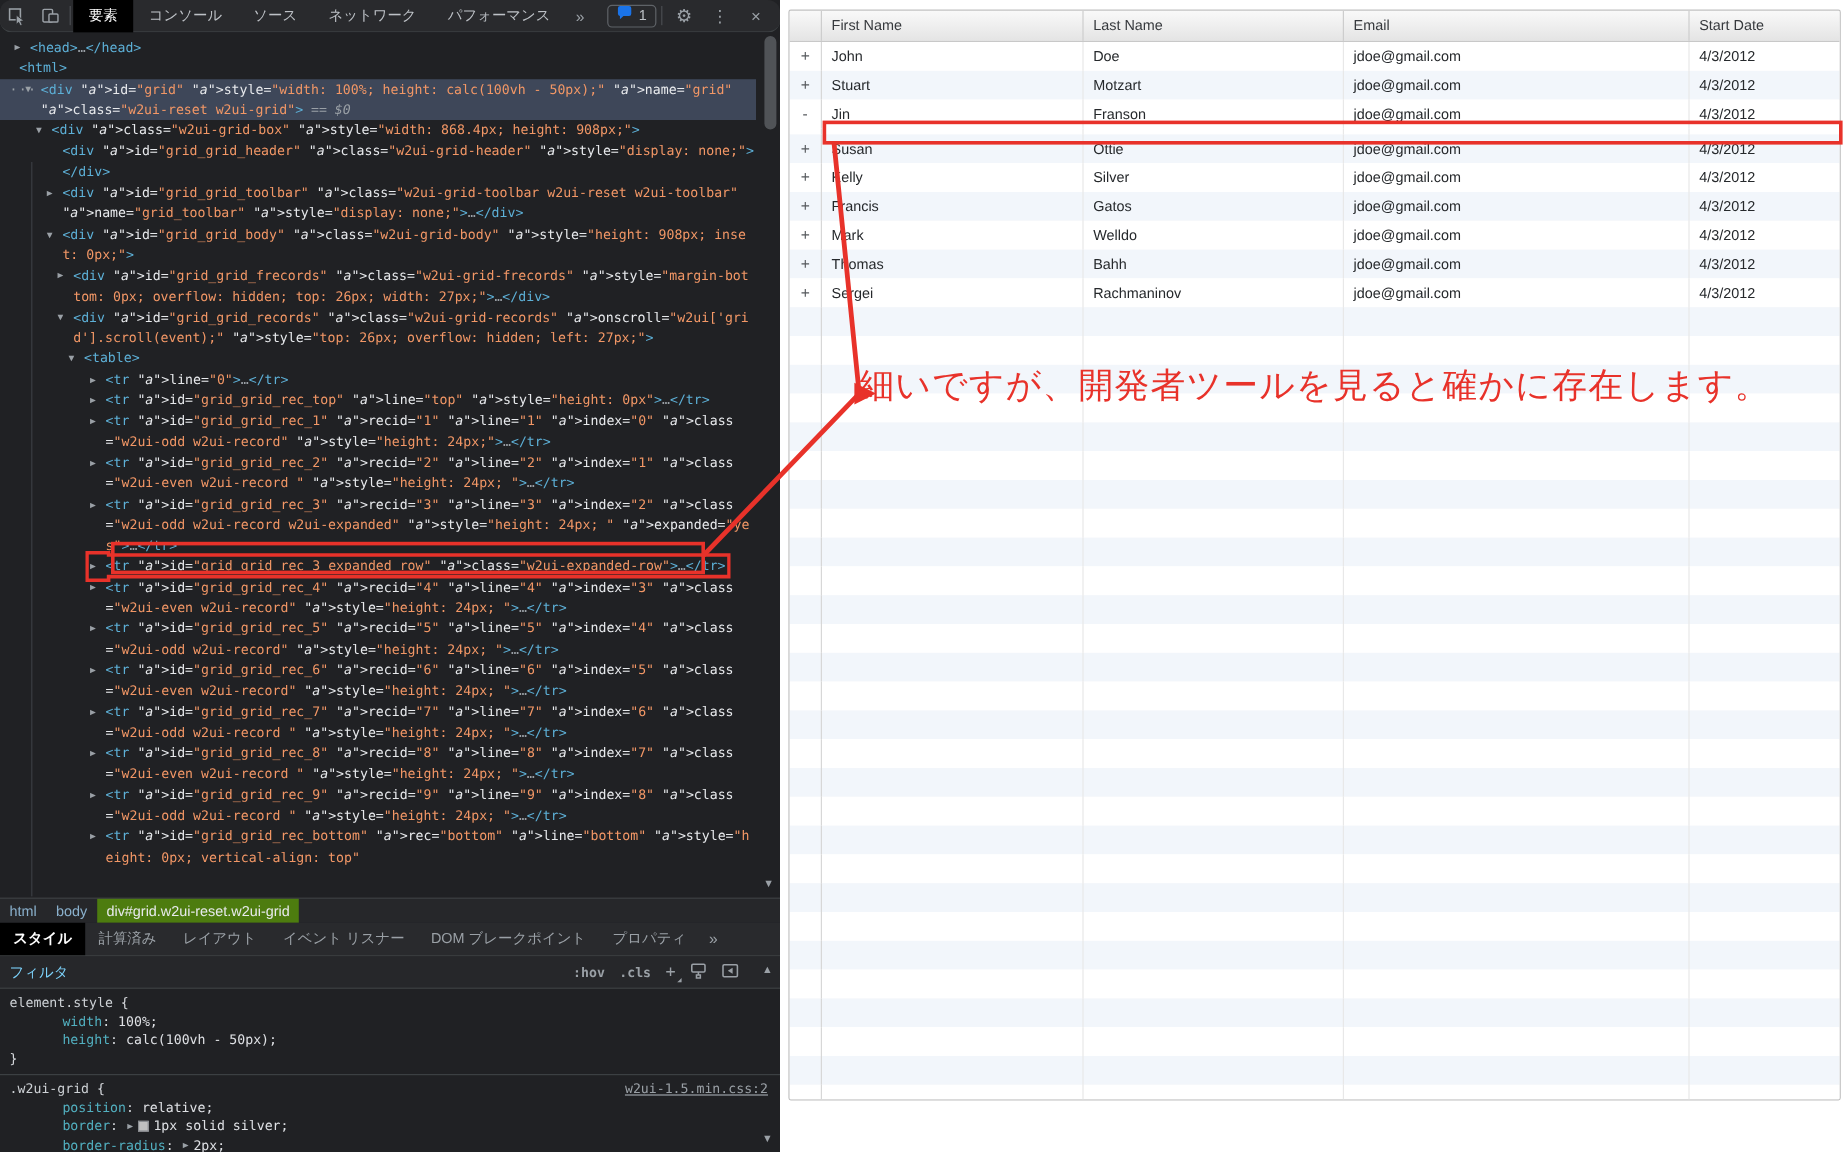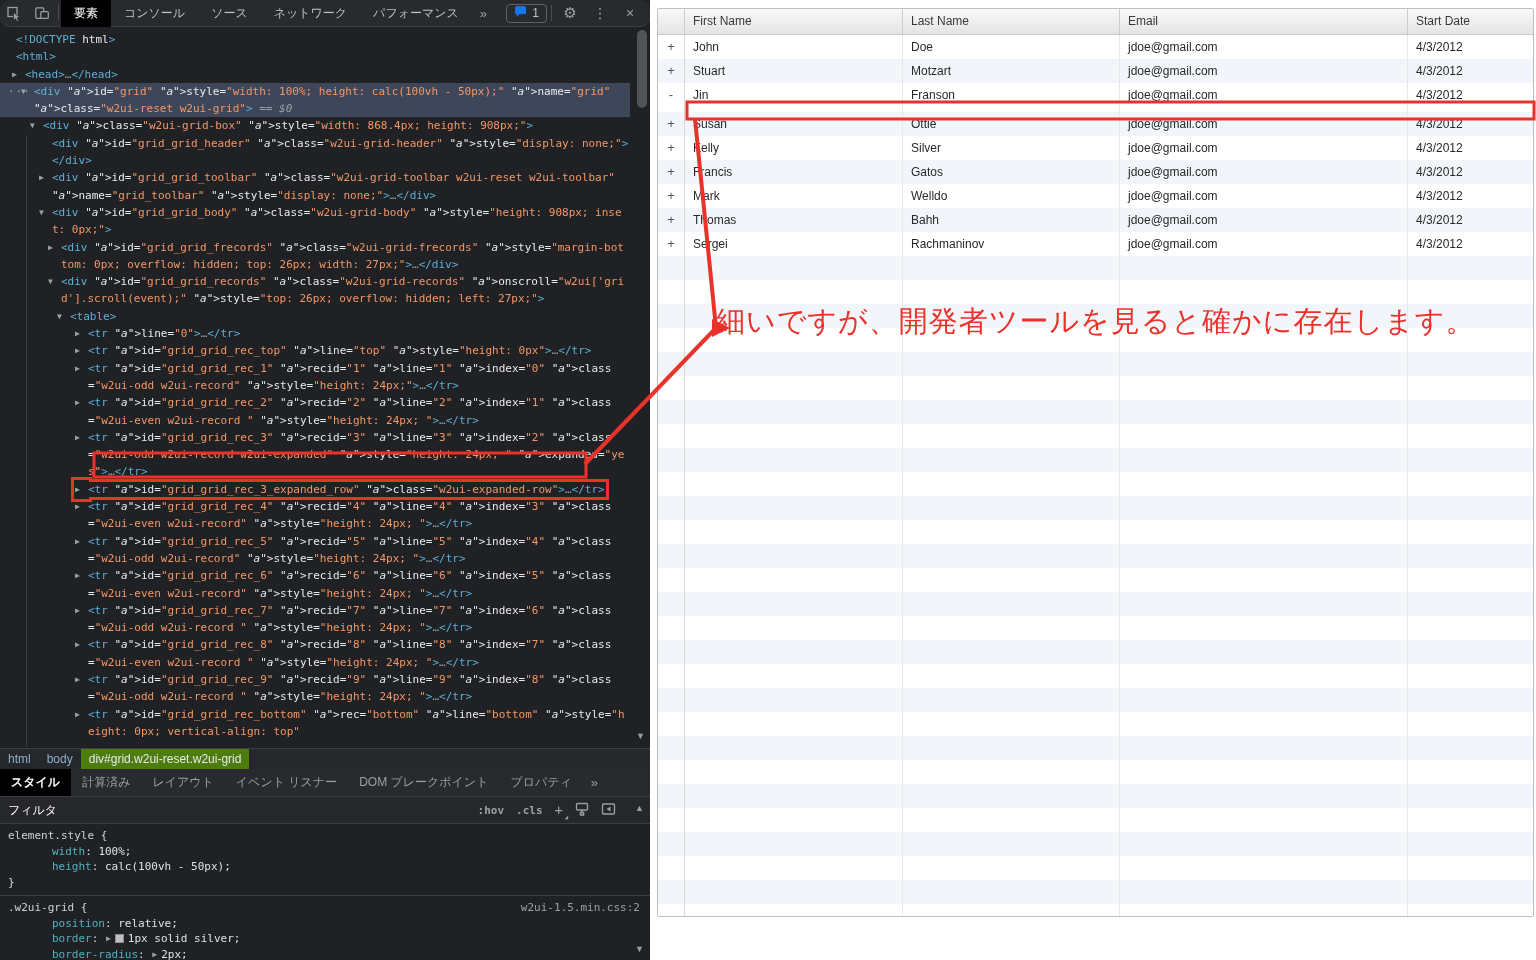--- a/index.html
+++ b/index.html
@@ -49,40 +49,40 @@
   
   .dt-styletabs{position:absolute;left:0;top:769px;width:100%;height:28px;background:#292a2d;
     display:flex;align-items:stretch;border-bottom:1px solid #3c4043;}
   .st-tab{line-height:27px;padding:0 11px;font-size:12px;color:#9aa0a6;white-space:nowrap;}
   .st-tab.active{background:#000;color:#fff;font-weight:bold;}
   .st-more{line-height:27px;color:#9aa0a6;font-size:13px;padding:0 8px;}
 
   
   .dt-filter{position:absolute;left:0;top:797px;width:100%;height:27px;background:#26272a;
     border-bottom:1px solid #3c4043;display:flex;align-items:center;padding:0 8px;}
-  .filter-ph{color:#ffffff;font-size:12px;}
+  .filter-ph{color:#7dd3fc;font-size:12px;}
   .ftog{margin-left:auto;display:flex;align-items:center;gap:12px;color:#9aa0a6;
     font-family:"DejaVu Sans Mono",monospace;font-size:11px;font-weight:bold;padding-right:26px;}
   .plus{font-size:14px;font-weight:normal;position:relative;}
   .plus i{position:absolute;right:-5px;bottom:-2px;font-size:6px;font-style:normal;}
   .st-up{position:absolute;right:6px;top:803px;color:#9aa0a6;font-size:9px;}
   .st-down{position:absolute;right:6px;top:944px;color:#9aa0a6;font-size:9px;}
 
   
   .dt-styles{position:absolute;left:0;top:824px;width:100%;height:136px;overflow:hidden;
     font-family:"DejaVu Sans Mono",monospace;font-size:11px;line-height:15.5px;color:#d5d8dc;}
   .rule{position:relative;padding:4px 8px 5px 8px;border-bottom:1px solid #3c4043;}
   .rule:last-child{border-bottom:none;}
   .selname{color:#cdd1d5;} .brace{color:#d5d8dc;}
   .prop{padding-left:44px;}
   .pname{color:#52b0c0;} .pval{color:#dfe1e5;}
   .pexp{color:#9aa0a6;font-size:8px;margin:0 4px 0 1px;vertical-align:1px;}
   .swatch{display:inline-block;width:9px;height:9px;background:#c0c0c0;border:1px solid #8a8d91;
     margin-right:4px;vertical-align:-1px;}
-  .csslink{position:absolute;right:10px;top:4px;color:#9aa0a6;}
+  .csslink{position:absolute;right:10px;top:4px;color:#9aa0a6;text-decoration:underline;}
 
   
   .w2grid{position:absolute;left:657px;top:8px;width:877px;height:909px;background:#fff;
     border:1px solid #bfbfbf;border-radius:2px;overflow:hidden;}
   .ghead{display:grid;grid-template-columns:27px 218px 217px 288px 1fr;height:26px;
     background:linear-gradient(#f9f9f9,#e4e4e4);border-bottom:1px solid #c8c8c8;}
   .ghead>div{border-right:1px solid #cdcdcd;line-height:25px;padding-left:8px;font-size:12px;
     color:#36393d;white-space:nowrap;overflow:hidden;}
   .ghead>div:last-child{border-right:none;}
   .grow{display:grid;grid-template-columns:27px 218px 217px 288px 1fr;height:24px;background:#fff;}
@@ -136,23 +136,22 @@
       </div>
       <div class="dt-sep"></div>
       <div class="dt-ico gear">⚙</div>
       <div class="dt-ico kebab">⋮</div>
       <div class="dt-ico closex">×</div>
     </div>
   </div>
 
   <div class="dt-tree mono" id="dtTree">
     <div class="guide"></div>
-  <div class="tline" style="padding-left: 16px;"><span class="arr"></span><i class="t">&lt;!DOCTYPE</i> html<i class="t">&gt;</i></div>
+      <div class="tline" style="padding-left: 25px;"><span class="arr">▶</span><i class="t">&lt;head</i><i class="t">&gt;</i><i class="g">…</i><i class="t">&lt;/head</i><i class="t">&gt;</i></div>
       <div class="tline" style="padding-left: 16px;"><span class="arr"></span><i class="t">&lt;html</i><i class="t">&gt;</i></div>
-      <div class="tline" style="padding-left: 25px;"><span class="arr">▶</span><i class="t">&lt;head</i><i class="t">&gt;</i><i class="g">…</i><i class="t">&lt;/head</i><i class="t">&gt;</i></div>
       <div class="tline sel" style="padding-left: 34px;"><span class="gut">···</span><span class="arr">▼</span><i class="t">&lt;div</i> <i class="&lt;i">"a"</i>&gt;id=<i class="v">"grid"</i> <i class="&lt;i">"a"</i>&gt;style=<i class="v">"width: 100%; height: calc(100vh - 50px);"</i> <i class="&lt;i">"a"</i>&gt;name=<i class="v">"grid"</i> <i class="&lt;i">"a"</i>&gt;class=<i class="v">"w2ui-reset w2ui-grid"</i><i class="t">&gt;</i> <i class="d">== $0</i></div>
       <div class="tline" style="padding-left: 43px;"><span class="arr">▼</span><i class="t">&lt;div</i> <i class="&lt;i">"a"</i>&gt;class=<i class="v">"w2ui-grid-box"</i> <i class="&lt;i">"a"</i>&gt;style=<i class="v">"width: 868.4px; height: 908px;"</i><i class="t">&gt;</i></div>
       <div class="tline" style="padding-left: 52px;"><span class="arr"></span><i class="t">&lt;div</i> <i class="&lt;i">"a"</i>&gt;id=<i class="v">"grid_grid_header"</i> <i class="&lt;i">"a"</i>&gt;class=<i class="v">"w2ui-grid-header"</i> <i class="&lt;i">"a"</i>&gt;style=<i class="v">"display: none;"</i><i class="t">&gt;</i><i class="t">&lt;/div</i><i class="t">&gt;</i></div>
       <div class="tline" style="padding-left: 52px;"><span class="arr">▶</span><i class="t">&lt;div</i> <i class="&lt;i">"a"</i>&gt;id=<i class="v">"grid_grid_toolbar"</i> <i class="&lt;i">"a"</i>&gt;class=<i class="v">"w2ui-grid-toolbar w2ui-reset w2ui-toolbar"</i> <i class="&lt;i">"a"</i>&gt;name=<i class="v">"grid_toolbar"</i> <i class="&lt;i">"a"</i>&gt;style=<i class="v">"display: none;"</i><i class="t">&gt;</i><i class="g">…</i><i class="t">&lt;/div</i><i class="t">&gt;</i></div>
       <div class="tline" style="padding-left: 52px;"><span class="arr">▼</span><i class="t">&lt;div</i> <i class="&lt;i">"a"</i>&gt;id=<i class="v">"grid_grid_body"</i> <i class="&lt;i">"a"</i>&gt;class=<i class="v">"w2ui-grid-body"</i> <i class="&lt;i">"a"</i>&gt;style=<i class="v">"height: 908px; inset: 0px;"</i><i class="t">&gt;</i></div>
       <div class="tline" style="padding-left: 61px;"><span class="arr">▶</span><i class="t">&lt;div</i> <i class="&lt;i">"a"</i>&gt;id=<i class="v">"grid_grid_frecords"</i> <i class="&lt;i">"a"</i>&gt;class=<i class="v">"w2ui-grid-frecords"</i> <i class="&lt;i">"a"</i>&gt;style=<i class="v">"margin-bottom: 0px; overflow: hidden; top: 26px; width: 27px;"</i><i class="t">&gt;</i><i class="g">…</i><i class="t">&lt;/div</i><i class="t">&gt;</i></div>
       <div class="tline" style="padding-left: 61px;"><span class="arr">▼</span><i class="t">&lt;div</i> <i class="&lt;i">"a"</i>&gt;id=<i class="v">"grid_grid_records"</i> <i class="&lt;i">"a"</i>&gt;class=<i class="v">"w2ui-grid-records"</i> <i class="&lt;i">"a"</i>&gt;onscroll=<i class="v">"w2ui['grid'].scroll(event);"</i> <i class="&lt;i">"a"</i>&gt;style=<i class="v">"top: 26px; overflow: hidden; left: 27px;"</i><i class="t">&gt;</i></div>
       <div class="tline" style="padding-left: 70px;"><span class="arr">▼</span><i class="t">&lt;table</i><i class="t">&gt;</i></div>
       <div class="tline" style="padding-left: 88px;"><span class="arr">▶</span><i class="t">&lt;tr</i> <i class="&lt;i">"a"</i>&gt;line=<i class="v">"0"</i><i class="t">&gt;</i><i class="g">…</i><i class="t">&lt;/tr</i><i class="t">&gt;</i></div>
       <div class="tline" style="padding-left: 88px;"><span class="arr">▶</span><i class="t">&lt;tr</i> <i class="&lt;i">"a"</i>&gt;id=<i class="v">"grid_grid_rec_top"</i> <i class="&lt;i">"a"</i>&gt;line=<i class="v">"top"</i> <i class="&lt;i">"a"</i>&gt;style=<i class="v">"height: 0px"</i><i class="t">&gt;</i><i class="g">…</i><i class="t">&lt;/tr</i><i class="t">&gt;</i></div>

